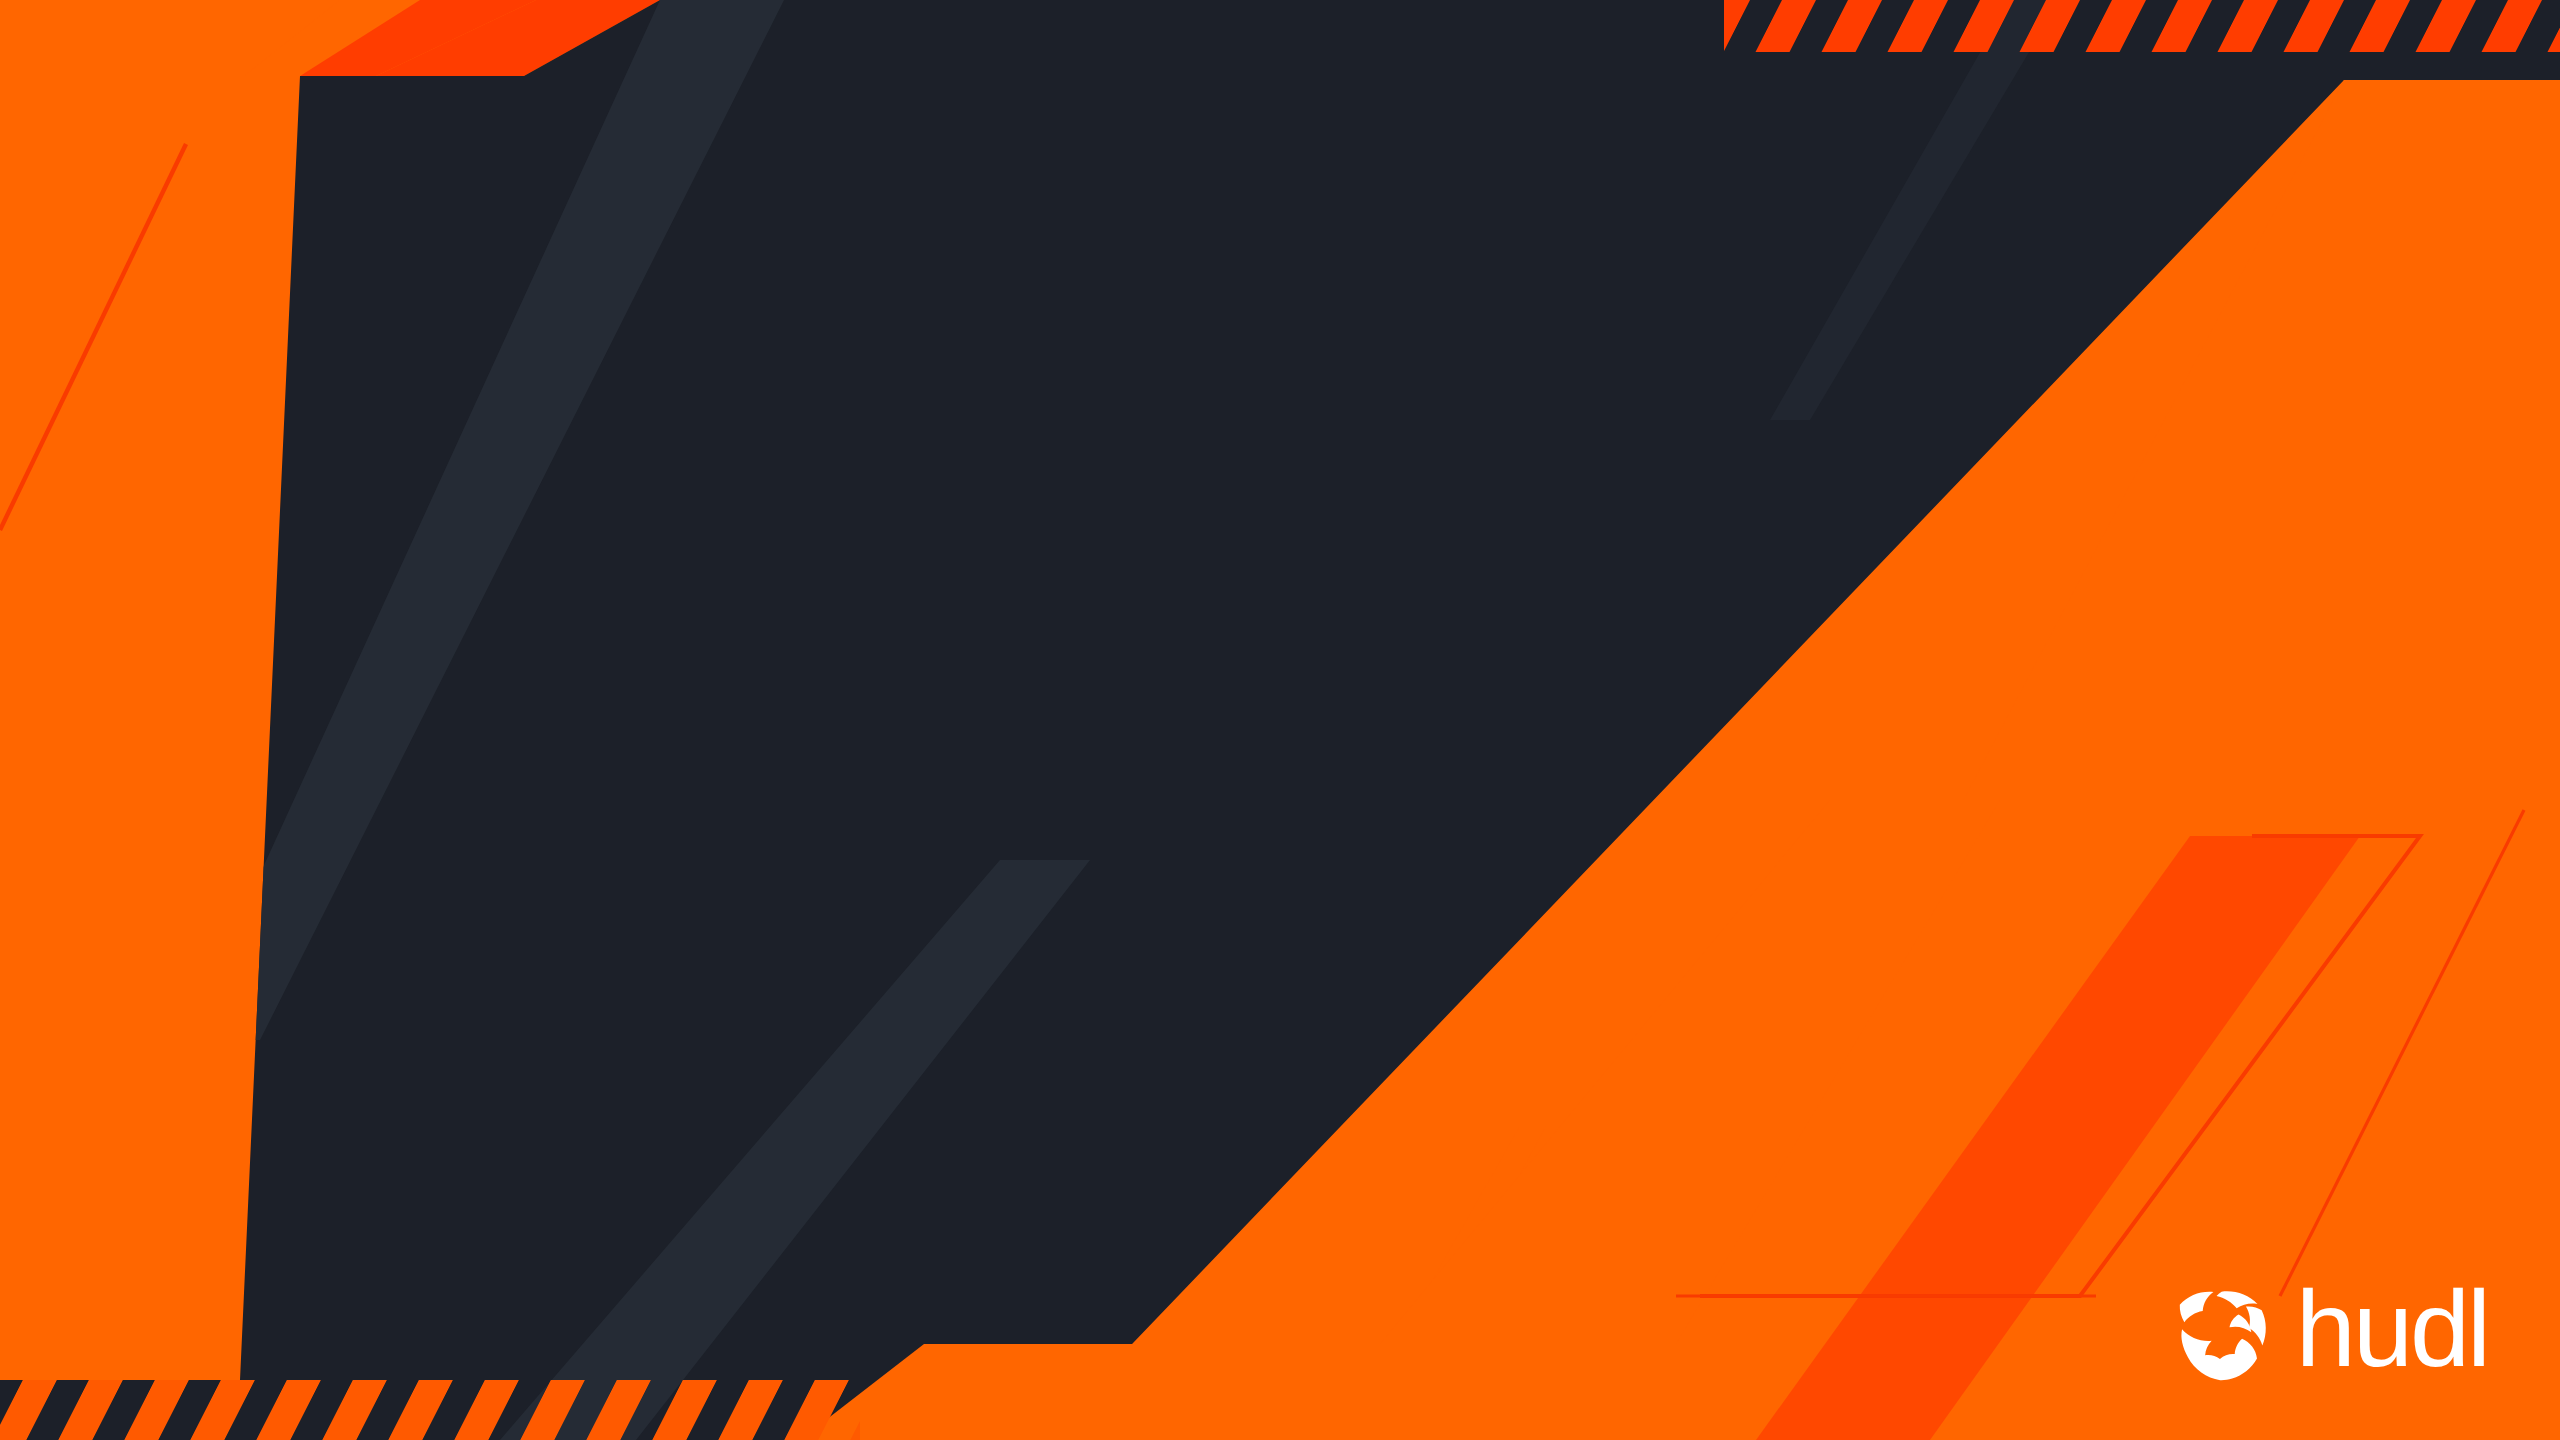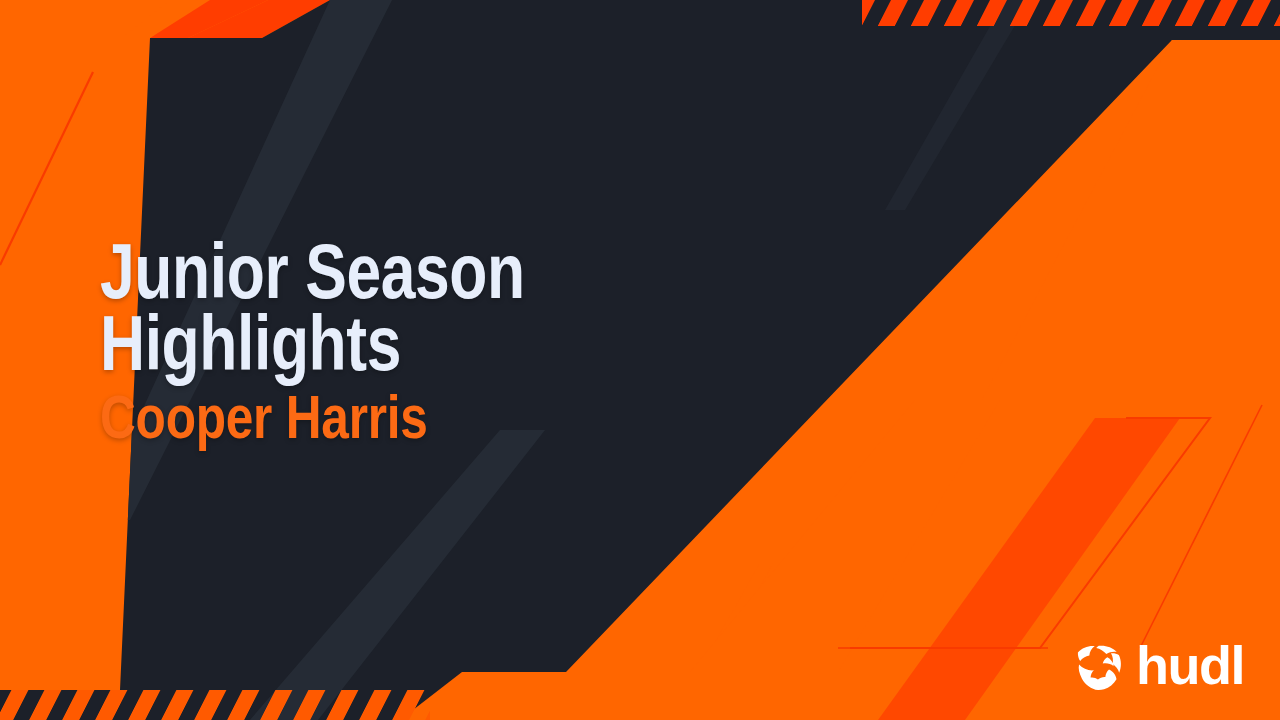--- a/index.html
+++ b/index.html
@@ -65,21 +65,21 @@
     bottom: 28px;
     display: flex;
     align-items: center;
     gap: 10px;
     z-index: 6;
   }
   #logo-mark { width: 52px; height: 52px; display: block; }
   #logo-word {
     color: #ffffff;
     font-family: "Liberation Sans", sans-serif;
-    font-weight: 700;
+    font-weight: 400;
     font-size: 54px;
     line-height: 1;
     letter-spacing: -1.5px;
   }
 </style>
 </head>
 <body>
 
 <div id="stage">
 
@@ -143,25 +143,20 @@
     </g>
 
     <g>
       <rect x="0" y="690" width="430" height="30" fill="url(#hatchBottom)"></rect>
     </g>
 
     <line x1="1262" y1="405" x2="1140" y2="648" stroke="#f93b00" stroke-width="1.6"></line>
     <line x1="838" y1="648" x2="1048" y2="648" stroke="#f93b00" stroke-width="1.6"></line>
   </svg>
 
-  <div id="title-block">
-    <h1 class="headline">Junior Season</h1>
-    <h1 class="headline">Highlights</h1>
-    <p class="subline">Cooper Harris</p>
-  </div>
 
   <div id="logo">
     <svg id="logo-mark" viewBox="0 0 64 64">
       <g fill="#ffffff">
 
         <path d="M4.8 16.5 C10 10.5 18 7.8 25.5 8.6 C21.6 11.4 19.2 15.6 18.9 20.3
                  C14.2 21.1 10.2 23.6 7.6 27.2 C5.6 24.0 4.6 20.2 4.8 16.5 Z"></path>
 
         <path d="M30.5 8.4 C38.5 7.4 47.0 10.0 52.6 16.0 C48.2 15.2 43.6 16.1 39.8 18.6
                  C36.6 14.7 32.2 12.0 27.4 11.0 C28.3 10.0 29.3 9.1 30.5 8.4 Z"></path>

